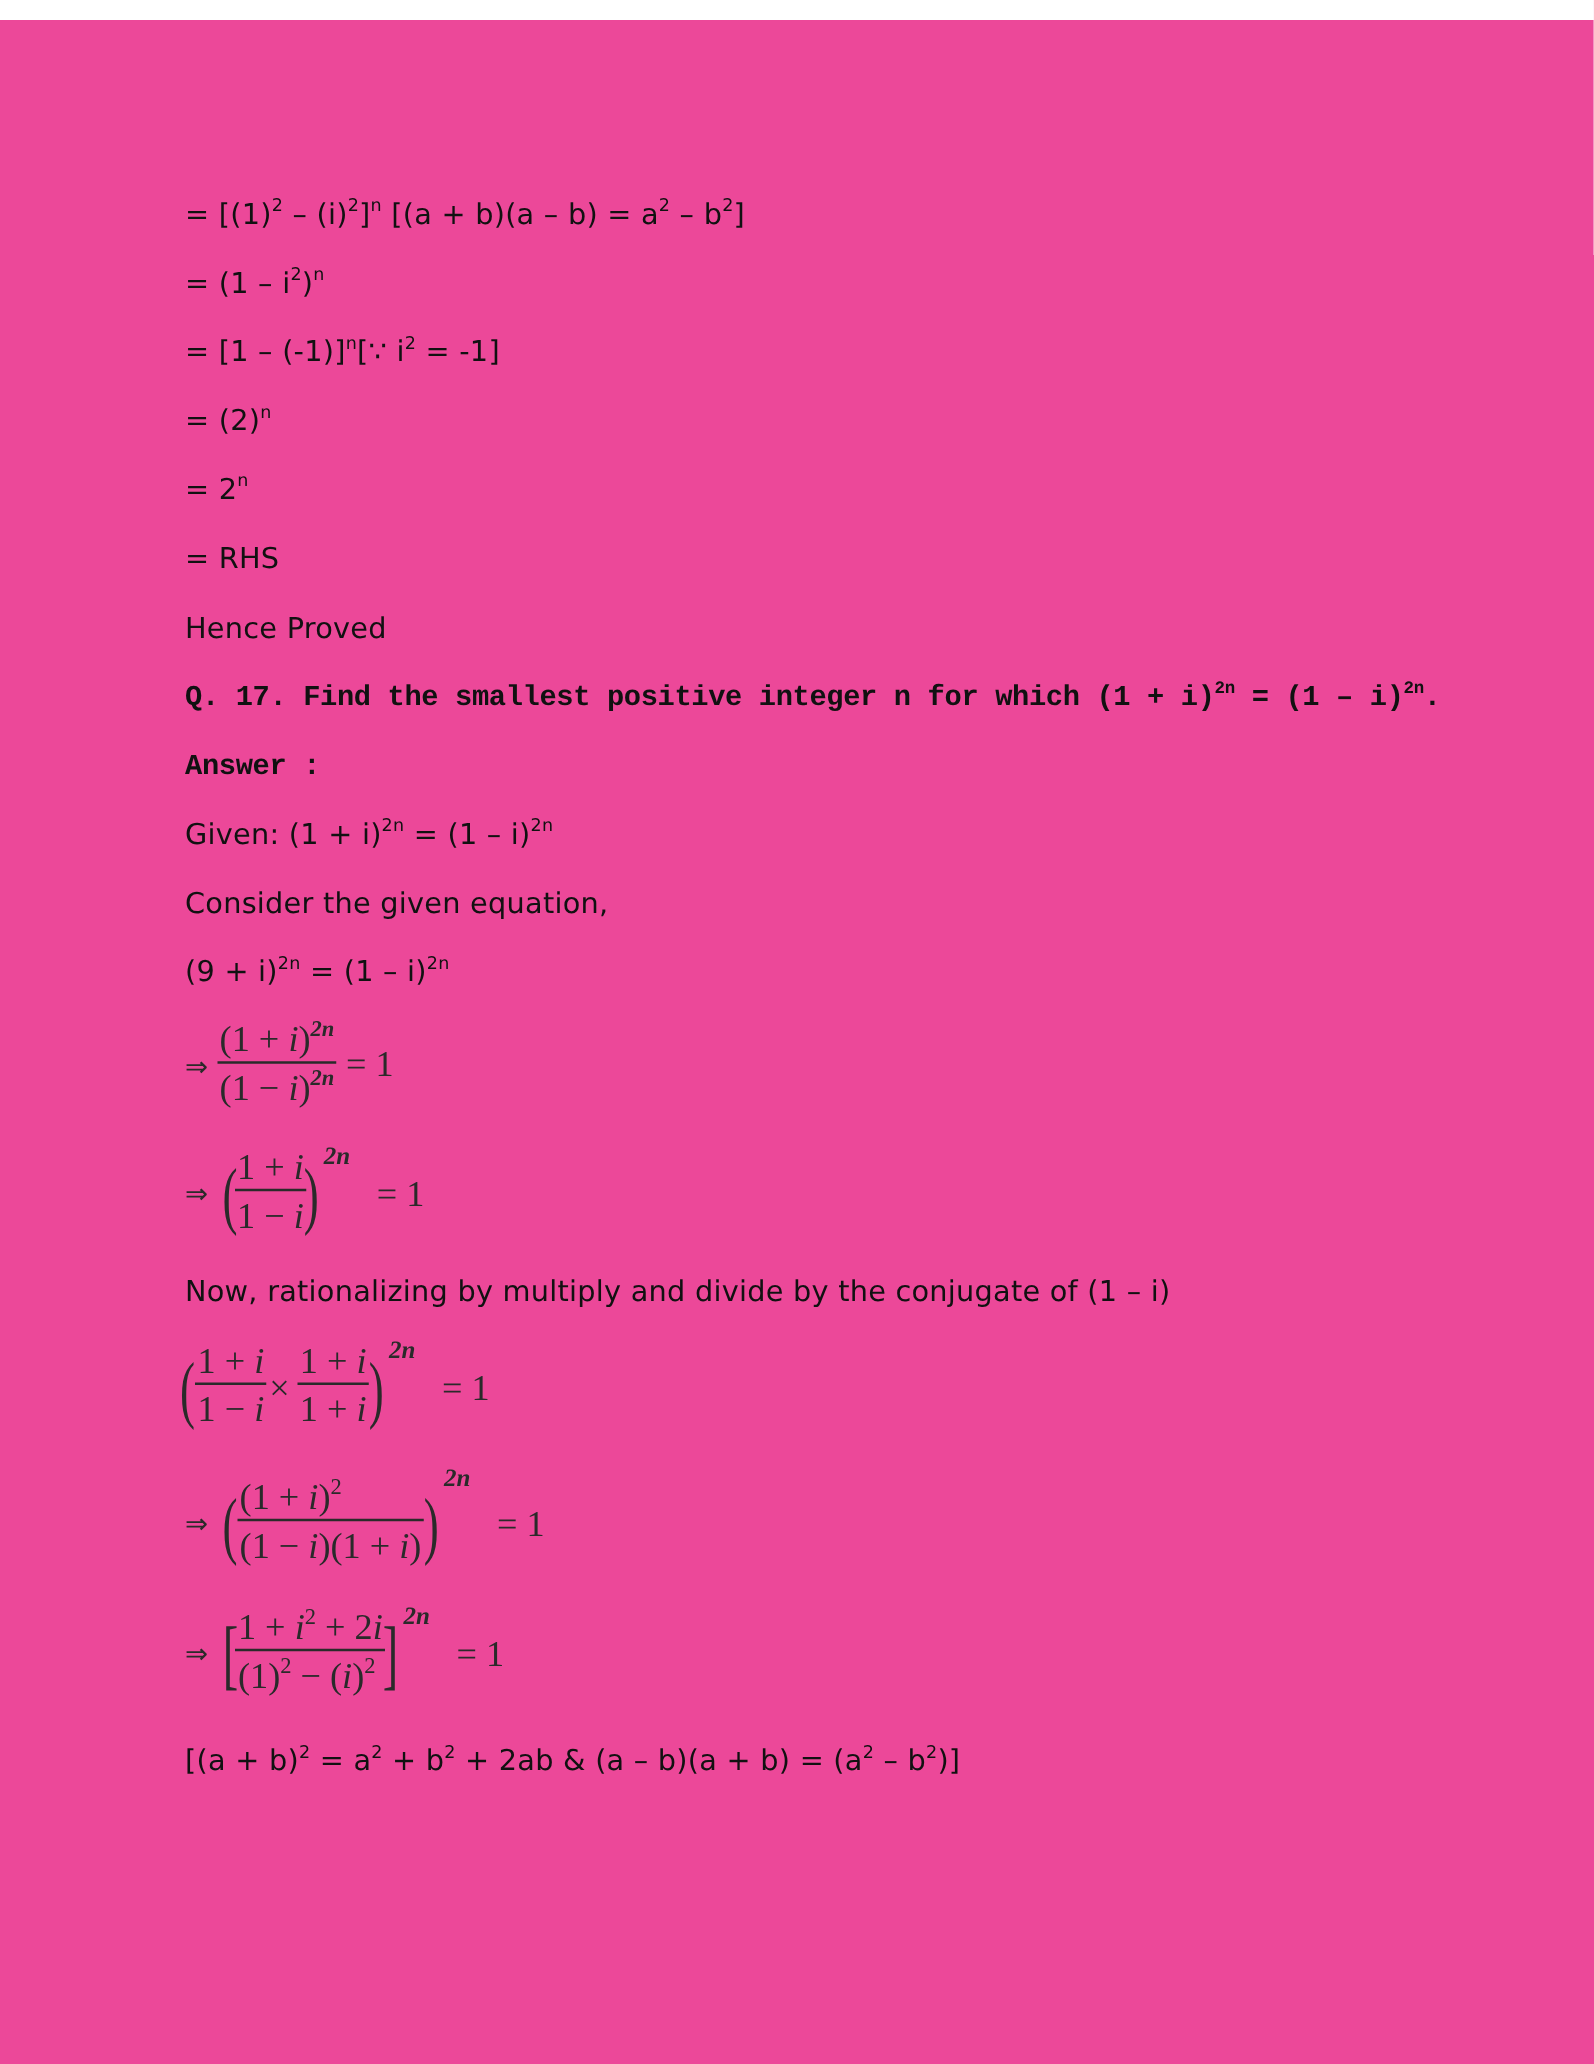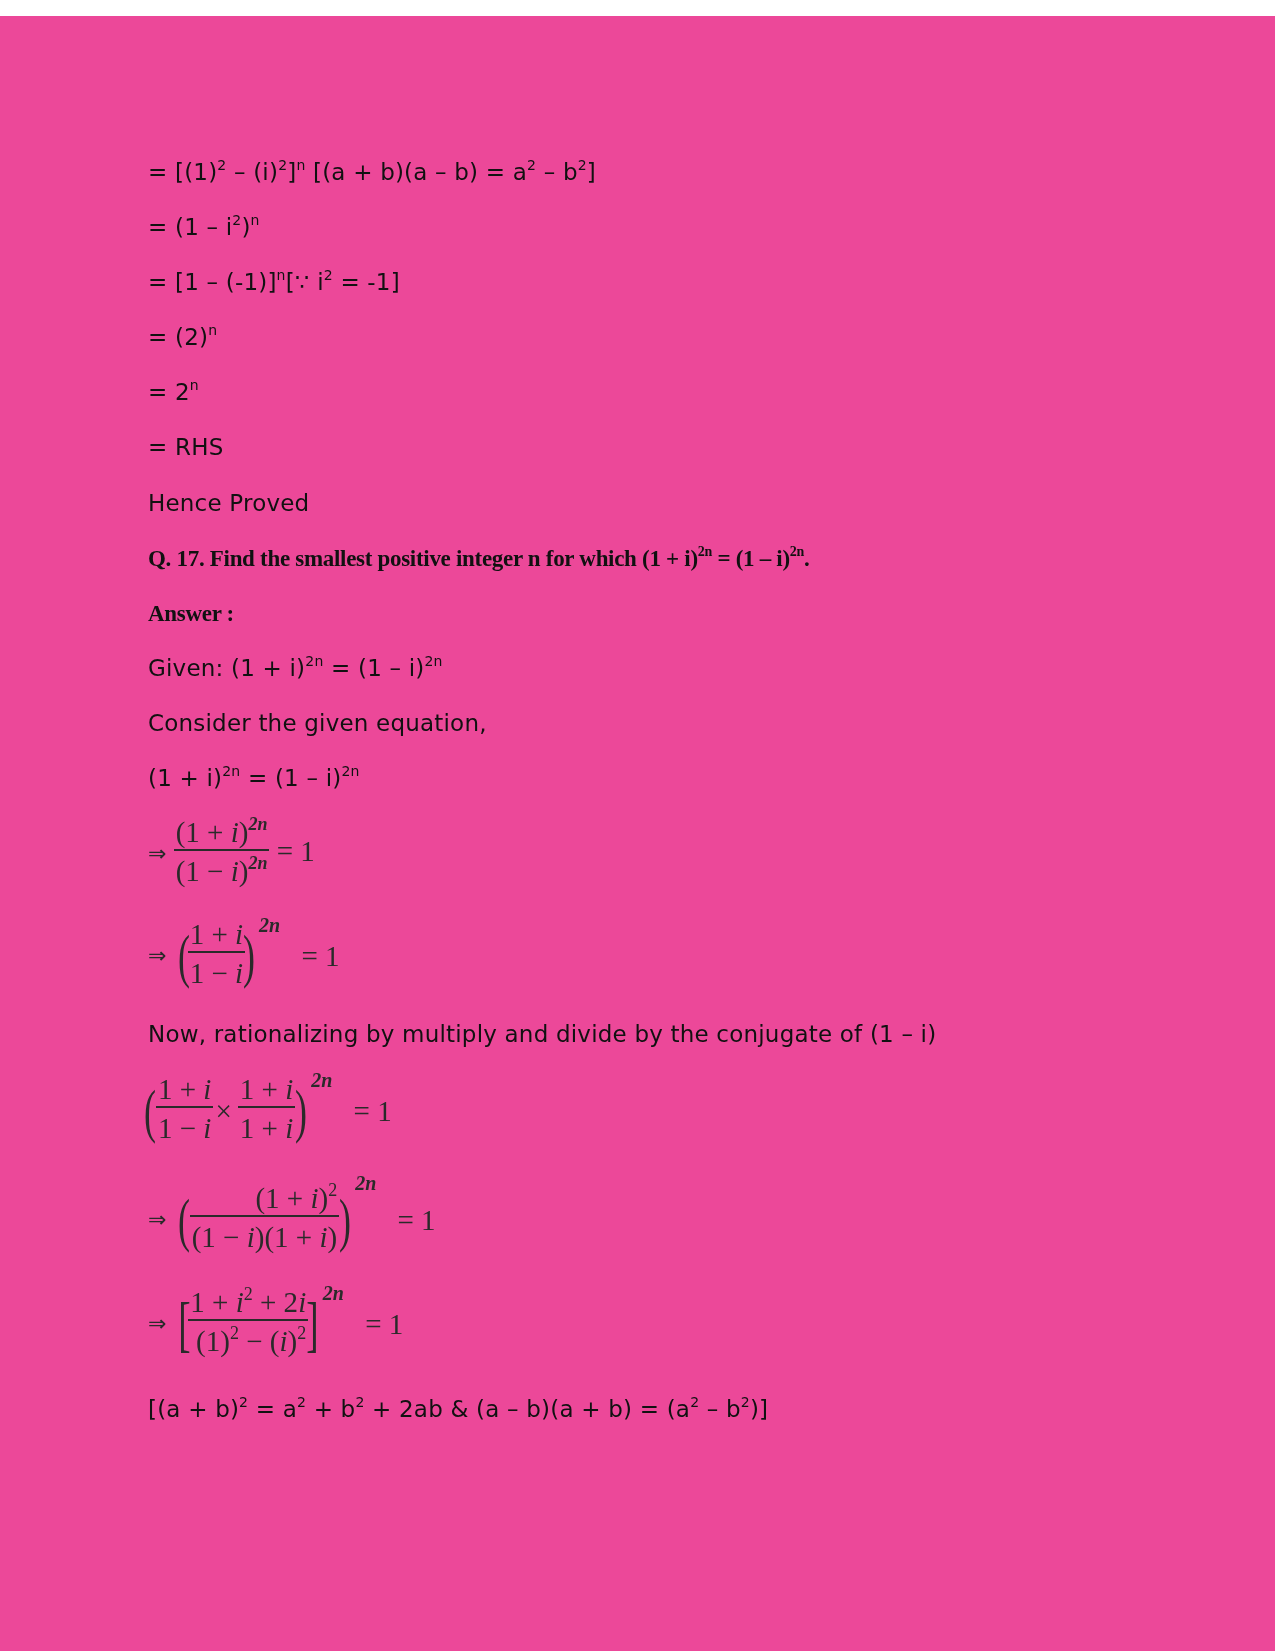--- a/index.html
+++ b/index.html
@@ -1,24 +1,24 @@
 <!DOCTYPE html>
 <html><head>
 <meta charset="utf-8">
 <style>
   html, body { margin: 0; padding: 0; background: #ffffff; }
   body { width: 1275px; height: 1651px; position: relative; overflow: hidden; color: #111; }
   .page { position: absolute; left: 0; top: 16px; width: 1275px; height: 1651px; background: #ec4899; }
   .line { position: absolute; left: 148px; font-family: "DejaVu Sans", sans-serif; font-size: 23px; letter-spacing: 0.2px; white-space: nowrap; line-height: 1; }
   .line sup { font-size: 14px; vertical-align: 0; position: relative; top: -10px; }
-  .bold { font-weight: bold; font-family: Liberation Serif, serif; letter-spacing: -0.3px; }
+  .bold { font-weight: bold; font-family: Liberation Mono, monospace; letter-spacing: -0.3px; }
   .math { position: absolute; left: 148px; font-family: "Liberation Serif", serif; font-size: 29px; color: #2a2a2a; white-space: nowrap; }
   .math .it { font-style: italic; }
   .arrow { font-family: "DejaVu Sans", sans-serif; font-size: 22px; }
-  .frac { display: inline-block; vertical-align: middle; text-align: right; }
+  .frac { display: inline-block; vertical-align: middle; text-align: left; }
   .frac .num { display: block; padding: 0 2px; }
   .frac .den { display: block; border-top: 2px solid #2a2a2a; padding: 4px 2px; }
   .paren { display: inline-block; vertical-align: middle; font-size: 60px; transform: scaleX(0.6); line-height: 1; font-weight: 100; }
   .brack { display: inline-block; vertical-align: middle; font-size: 62px; transform: scaleX(0.6); line-height: 1; }
   .expo { display: inline-block; vertical-align: top; font-size: 20px; font-style: italic; font-weight: bold; position: relative; top: -4px; }
   .eq1 { display: inline-block; vertical-align: middle; margin-left: 14px; }
   .m-sup { font-size: 18px; vertical-align: 0; position: relative; top: -12px; font-style: italic; font-weight: bold; }
   .m-sup2 { font-size: 18px; vertical-align: 0; position: relative; top: -12px; }
 </style>
 </head>
@@ -56,21 +56,21 @@
 
   <div class="line bold" style="top:586px">Answer :</div>
 
   <div class="line" style="top:641px">
     <span>Given: (1 + i)</span><sup>2n</sup><span> = (1 – i)</span><sup>2n</sup>
   </div>
 
   <div class="line" style="top:696px">Consider the given equation,</div>
 
   <div class="line" style="top:751px">
-    <span>(1 + i)</span><sup>2n</sup><span> = (1 – i)</span><sup>2n</sup>
+    <span>(9 + i)</span><sup>2n</sup><span> = (1 – i)</span><sup>2n</sup>
   </div>
 
   <div class="math" style="top:800px">
     <span class="arrow">⇒</span>
     <span class="frac">
       <span class="num"><span>(1 + </span><span class="it">i</span><span>)</span><span class="m-sup">2n</span></span>
       <span class="den"><span>(1 − </span><span class="it">i</span><span>)</span><span class="m-sup">2n</span></span>
     </span>
     <span>= 1</span>
   </div>

